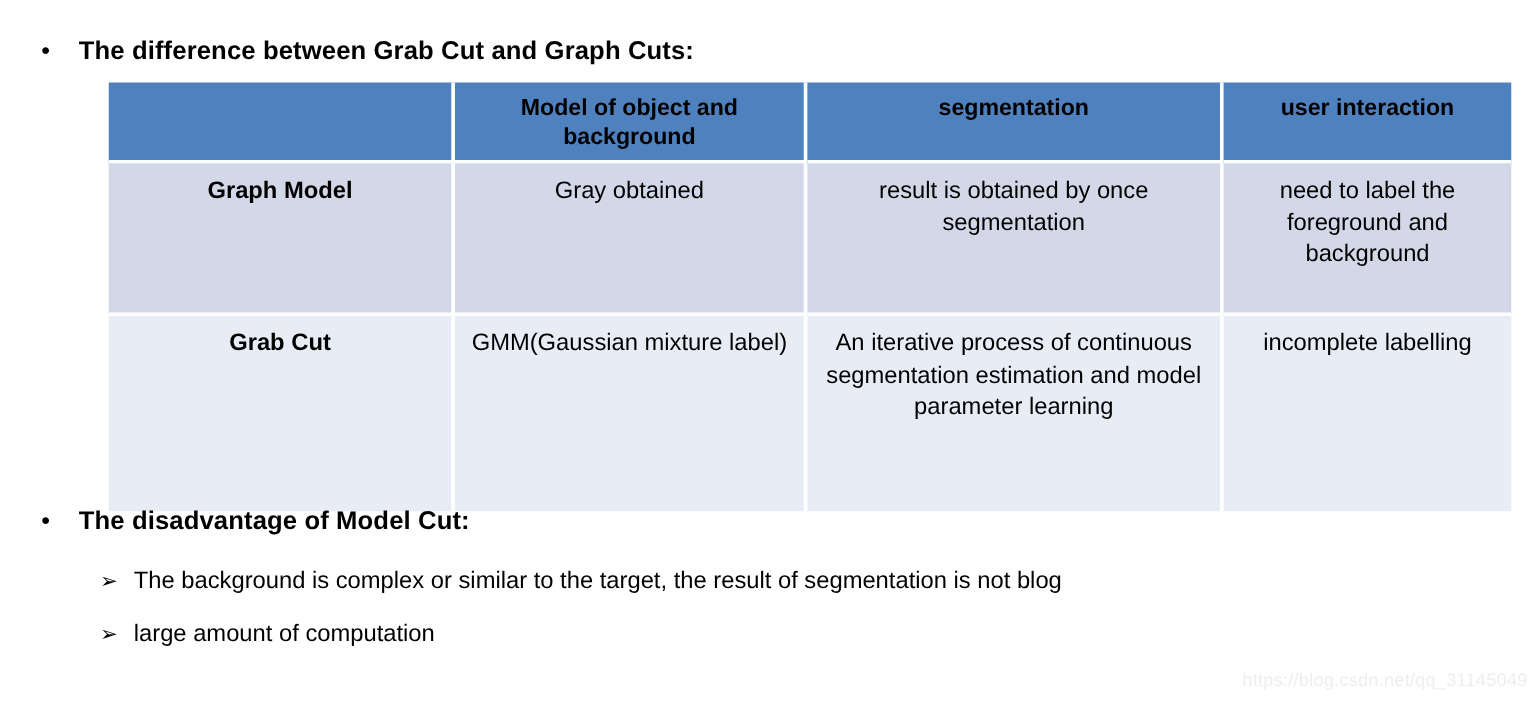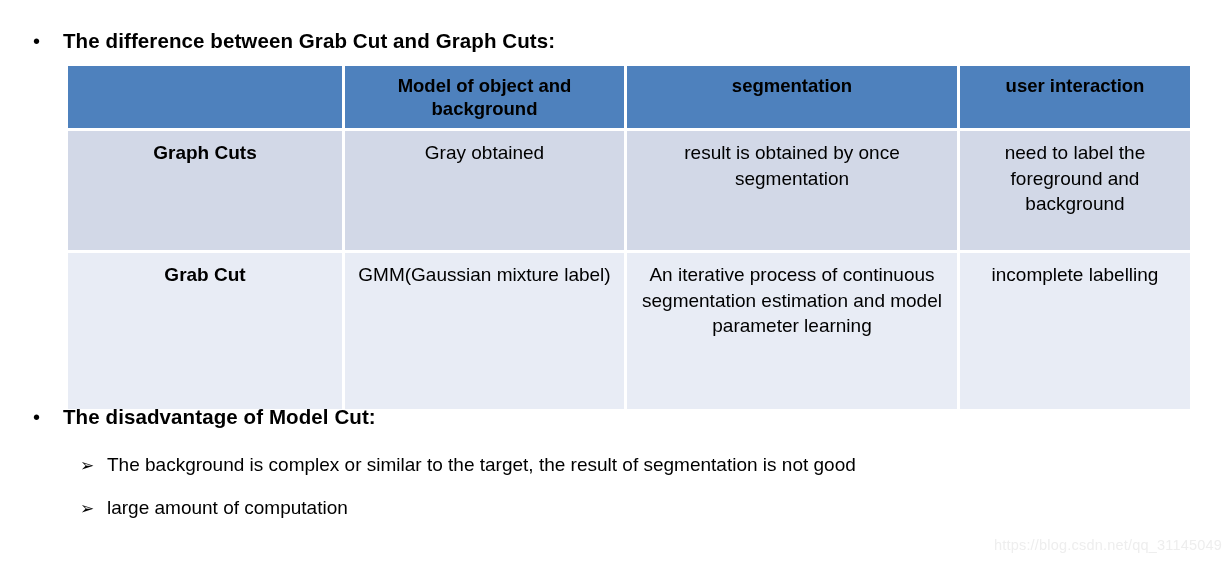--- a/index.html
+++ b/index.html
@@ -55,21 +55,21 @@
   .sub-text {
     font-size: 19px;
     white-space: nowrap;
   }
   #sub-bullet-0 { left: 80px; top: 454px; }
   #sub-bullet-1 { left: 80px; top: 497px; }
 
   
   .table {
     position: absolute;
-    left: 68px;
+    left: 87px;
     top: 66px;
     width: 1122px;
     border-collapse: separate;
     border-spacing: 0;
     table-layout: fixed;
   }
   .table td, .table th {
     padding: 9px 8px 8px 8px;
     vertical-align: top;
     text-align: center;
@@ -132,41 +132,41 @@
   <thead>
     <tr class="header-row">
       <th></th>
       <th>Model of  object and background</th>
       <th>segmentation</th>
       <th>user interaction</th>
     </tr>
   </thead>
   <tbody>
     <tr class="row-a">
-      <td class="cell-label">Graph Cuts</td>
+      <td class="cell-label">Graph Model</td>
       <td>Gray obtained</td>
       <td>result is obtained by once segmentation</td>
       <td>need to label the foreground and background</td>
     </tr>
     <tr class="row-b">
       <td class="cell-label">Grab Cut</td>
       <td>GMM(Gaussian mixture label)</td>
       <td>An iterative process of continuous segmentation estimation and model parameter learning</td>
       <td>incomplete labelling</td>
     </tr>
   </tbody>
 </table>
 
 <div class="bullet-row" id="heading-disadvantage">
   <span class="bullet-mark">•</span>
   <span class="bullet-text">The disadvantage of Model Cut:</span>
 </div>
 
 <div class="sub-row" id="sub-bullet-0">
   <span class="sub-mark">➢</span>
-  <span class="sub-text">The background is complex or similar to the target, the result of segmentation is not good</span>
+  <span class="sub-text">The background is complex or similar to the target, the result of segmentation is not blog</span>
 </div>
 <div class="sub-row" id="sub-bullet-1">
   <span class="sub-mark">➢</span>
   <span class="sub-text">large amount of computation</span>
 </div>
 
 <div id="watermark">https://blog.csdn.net/qq_31145049</div>
 
 </body></html>

